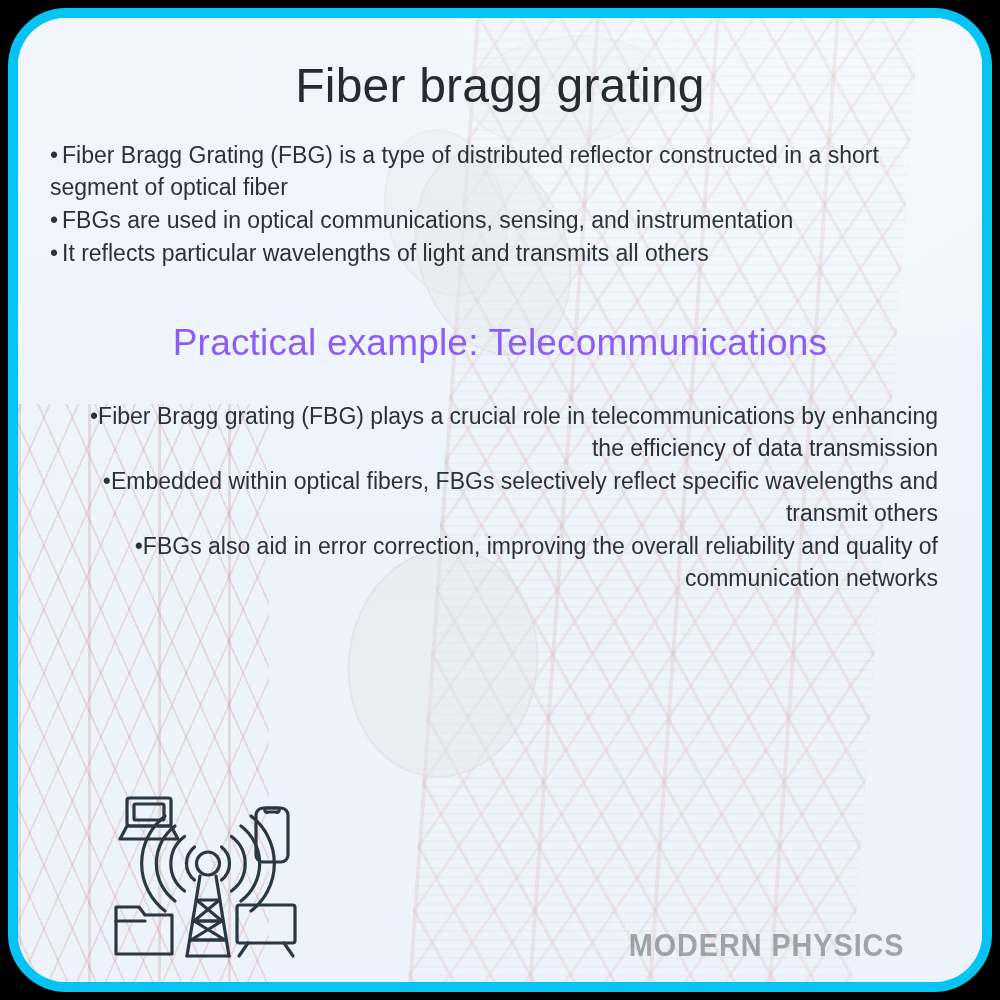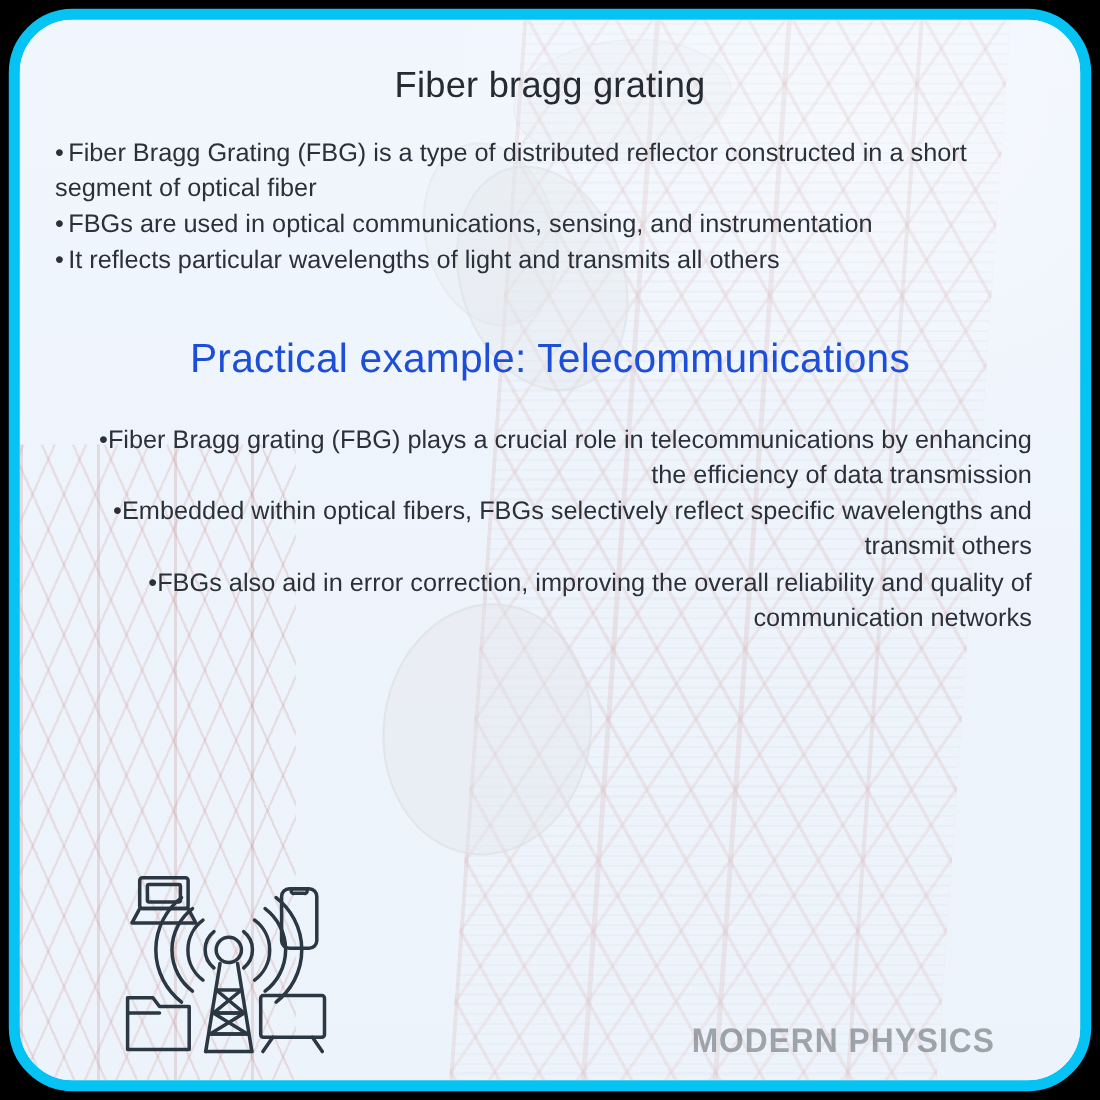--- a/index.html
+++ b/index.html
@@ -92,34 +92,34 @@
   .content {
     position: absolute;
     inset: 0;
     padding: 0;
   }
 
   .slide-title {
     margin: 0;
     padding-top: 40px;
     text-align: center;
-    font-size: 33px;
+    font-size: 48px;
     font-weight: 400;
     letter-spacing: .2px;
     color: #262b33;
     font-family: "Liberation Sans", sans-serif;
   }
 
   .section-heading {
     margin: 0;
     text-align: center;
     font-size: 37px;
     font-weight: 400;
     letter-spacing: .2px;
-    color: #1d4ed8;
+    color: #8b5cf6;
     font-family: "Liberation Sans", sans-serif;
   }
   .heading-2 { padding-top: 52px; }
 
   .bullet-list {
     list-style: none;
     margin: 0;
     padding: 0 44px 0 32px;
   }
   .bullet-list.list-1 { padding-top: 26px; }

